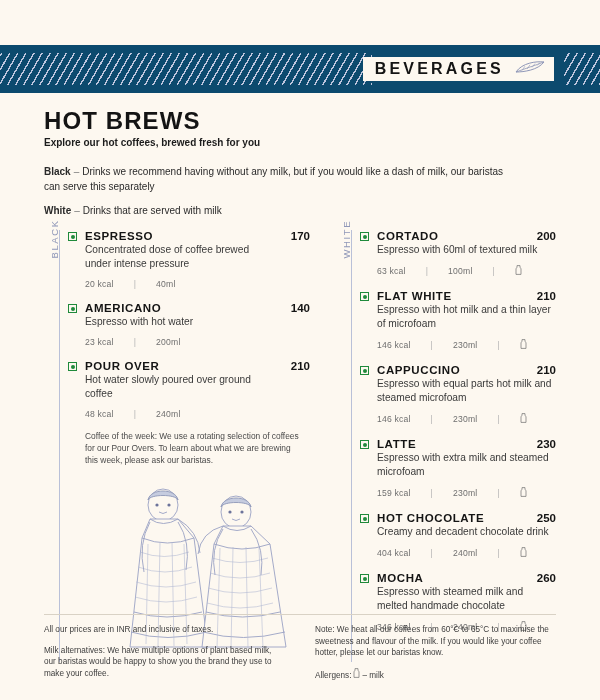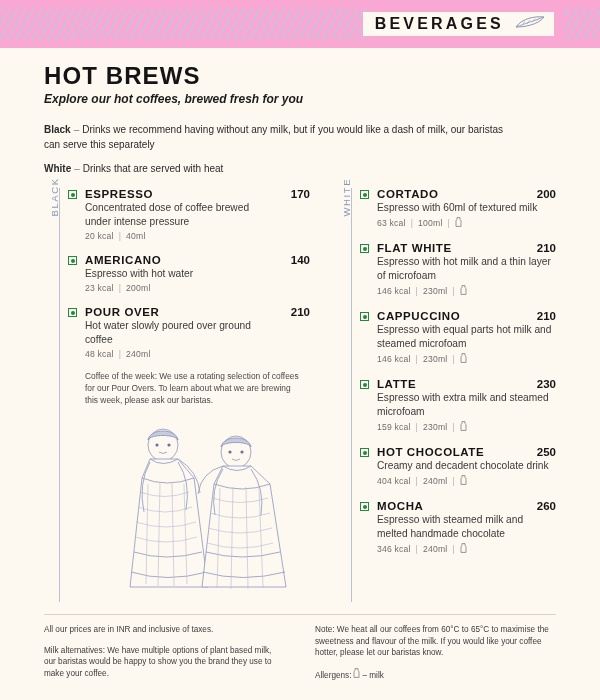--- a/index.html
+++ b/index.html
@@ -13,22 +13,23 @@
     font-family: "Liberation Sans", sans-serif;
     color: #1c1c1c;
     overflow: hidden;
     position: relative;
   }
 
   
   .header {
     position: relative;
     height: 48px;
-    background: #f9a8d4;
+    background: #0c4a6e;
     overflow: hidden;
+    margin-top: 45px;
   }
   .stripes-left {
     position: absolute;
     left: 0; top: 8px;
     width: 372px; height: 32px;
     background: repeating-linear-gradient(
       -60deg,
       #bfc6de 0px, #bfc6de 1.4px,
       rgba(0,0,0,0) 1.4px, rgba(0,0,0,0) 7px
     );
@@ -69,25 +70,24 @@
     box-sizing: border-box;
   }
   .title {
     font-size: 24px;
     font-weight: bold;
     letter-spacing: 1.1px;
     margin: 8px 0 2px 0;
     color: #141414;
   }
   .subtitle {
-    font-size: 12px;
+    font-size: 10px;
     font-weight: bold;
     color: #1c1c1c;
     margin-bottom: 16px;
-    font-style: italic;
   }
   .legend {
     font-size: 10px;
     line-height: 15px;
     color: #2a2a2a;
     margin-bottom: 9px;
     max-width: 470px;
   }
   .legend b {
     font-weight: bold;
@@ -181,24 +181,24 @@
   .item-desc {
     font-size: 10.2px;
     line-height: 14px;
     color: #3a3a3a;
     margin-top: 1px;
     max-width: 185px;
   }
   .item-meta {
     font-size: 8.6px;
     color: #6f6f6f;
-    margin-top: 2px;
+    margin-top: 8px;
     display: flex;
     align-items: center;
-    gap: 5px;
+    gap: 20px;
     letter-spacing: 0.2px;
   }
   .meta-sep {
     color: #b5b5b5;
   }
   .milk-icon {
     display: inline-block;
     vertical-align: middle;
   }
 
@@ -265,21 +265,21 @@
 <div class="page">
 
   <div class="title">HOT BREWS</div>
   <div class="subtitle">Explore our hot coffees, brewed fresh for you</div>
 
   <div class="legend">
     <b>Black</b><span class="dash">–</span><span>Drinks we recommend having without any milk, but if you would like a dash of milk, our baristas can serve this separately</span>
   </div>
 
   <div class="legend">
-    <b>White</b><span class="dash">–</span><span>Drinks that are served with heat</span>
+    <b>White</b><span class="dash">–</span><span>Drinks that are served with milk</span>
   </div>
 
   <div class="columns">
 
     <div class="col">
       <div class="col-rail">
         <div class="rail-line"></div>
         <div class="rail-label">BLACK</div>
       </div>
       <div class="col-items">

